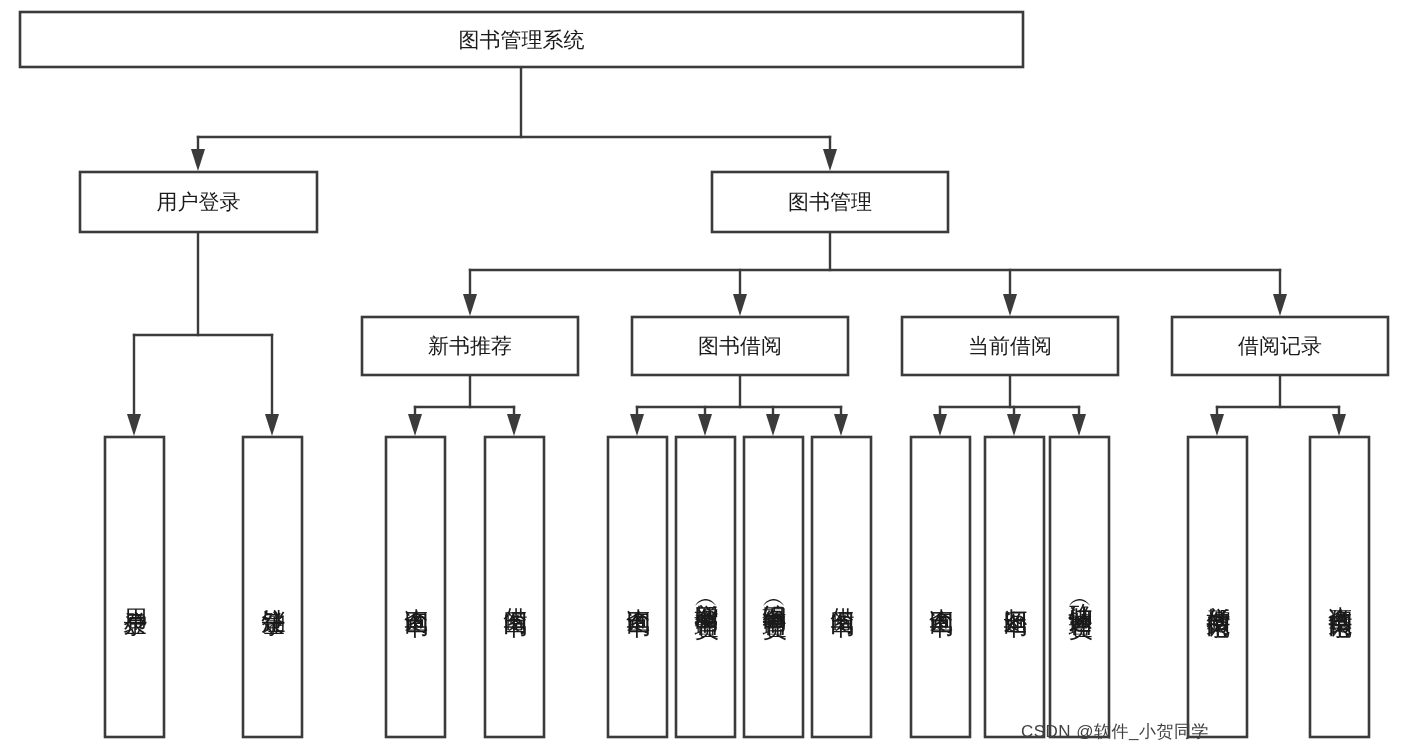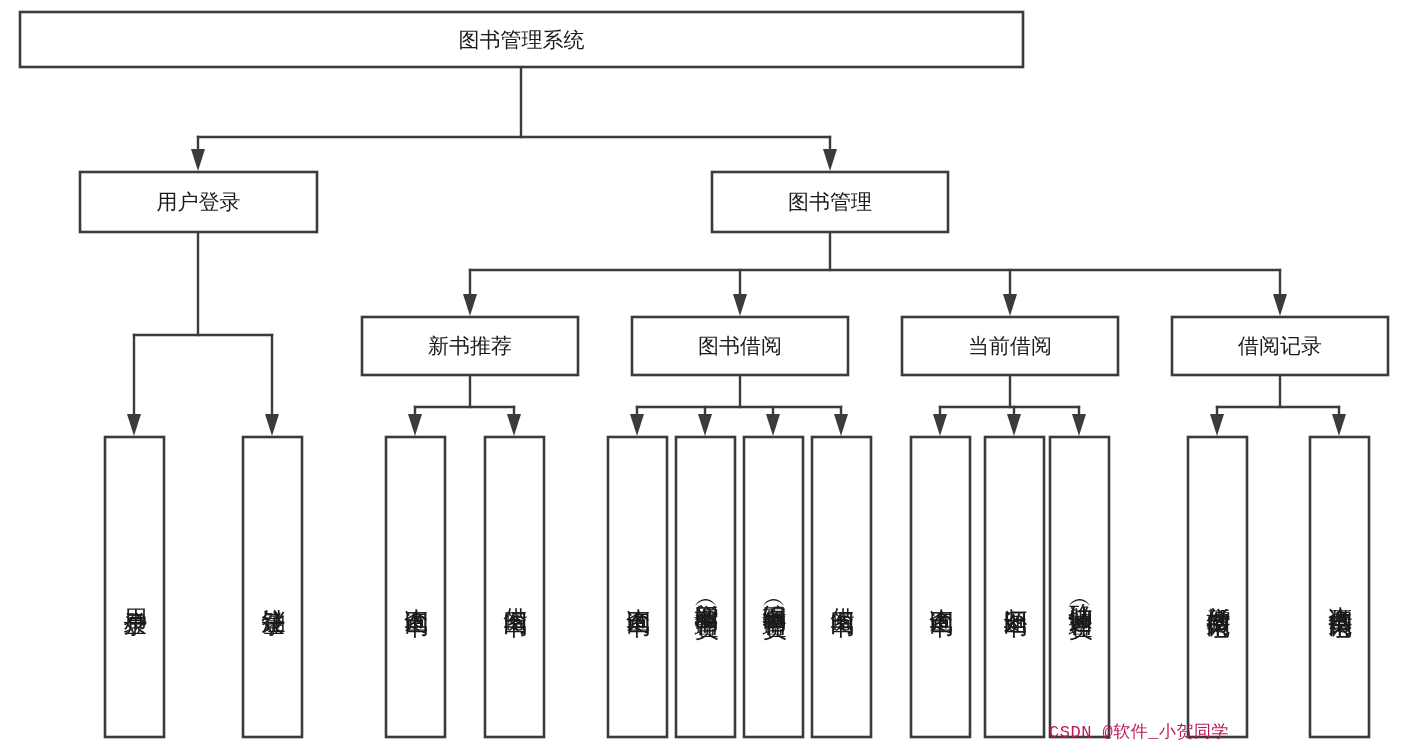--- a/index.html
+++ b/index.html
@@ -13,21 +13,20 @@
     width: 1405px;
     height: 747px;
     overflow: hidden;
     position: relative;
   }
   #diagram-root {
     position: relative;
     width: 1217px;
     height: 747px;
     background: #ffffff;
-    padding-left: 20px;
   }
   svg.diagram-canvas {
     position: absolute;
     left: 0;
     top: 0;
     width: 1405px;
     height: 747px;
     display: block;
   }
   .node-box {
@@ -68,23 +67,23 @@
     line-height: 1.16;
     color: #1a1a1a;
     letter-spacing: 2px;
     white-space: nowrap;
     text-align: start;
   }
   .watermark {
     position: absolute;
     right: 8px;
     bottom: 4px;
-    font-family: Liberation Mono, monospace;
+    font-family: Liberation Sans, sans-serif;
     font-size: 17px;
-    color: #be185d;
+    color: #404040;
     letter-spacing: 0.5px;
     white-space: nowrap;
     user-select: none;
     margin-left: 40px;
   }
 </style>
 </head>
 <body>
 
 <div id="diagram-root">

